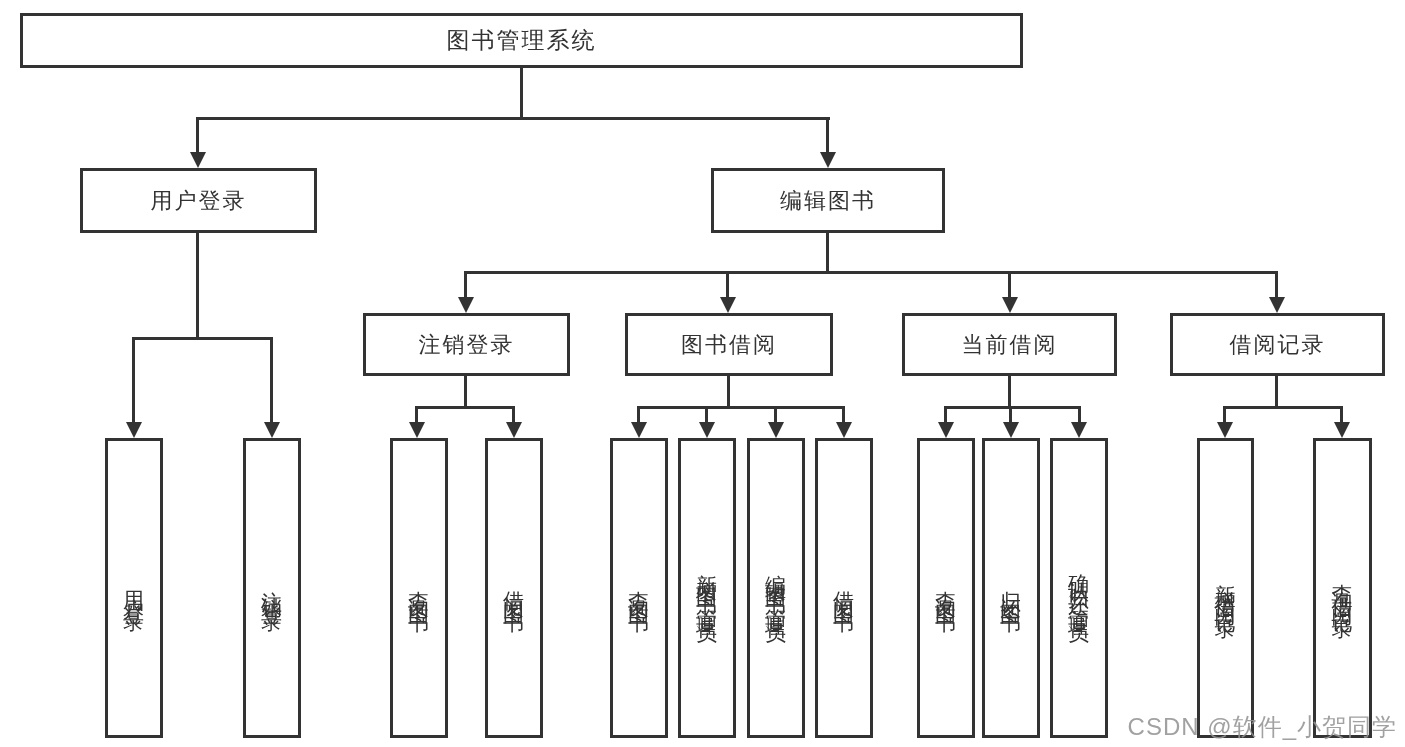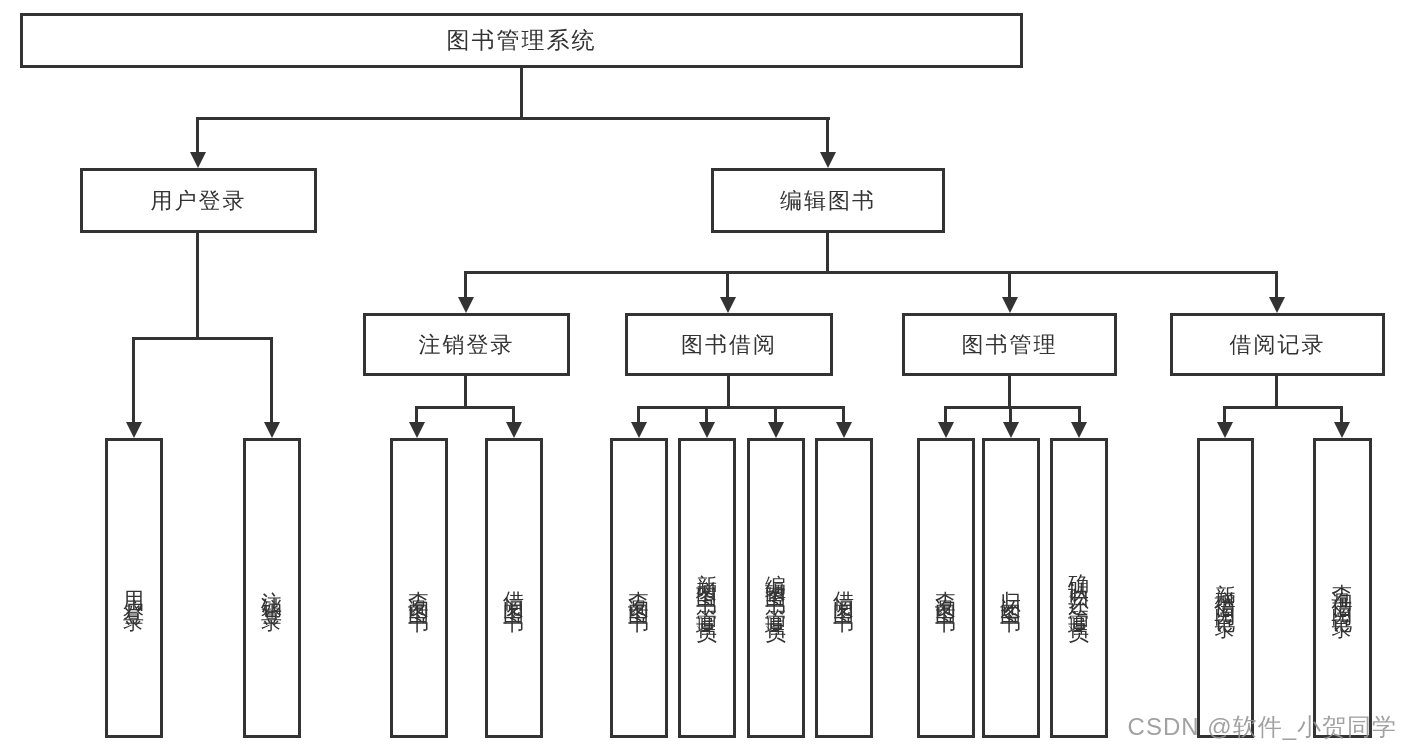--- a/index.html
+++ b/index.html
@@ -136,21 +136,21 @@
     <span class="hlabel">编辑图书</span>
   </div>
 
   <div class="box" style="left:363px; top:313px; width:207px; height:63px;">
     <span class="hlabel">注销登录</span>
   </div>
   <div class="box" style="left:625px; top:313px; width:208px; height:63px;text-align:right;">
     <span class="hlabel">图书借阅</span>
   </div>
   <div class="box" style="left:902px; top:313px; width:215px; height:63px;">
-    <span class="hlabel">图书管理</span>
+    <span class="hlabel">当前借阅</span>
   </div>
   <div class="box" style="left:1170px; top:313px; width:215px; height:63px;align-items:center;">
     <span class="hlabel">借阅记录</span>
   </div>
 
   <div class="box vbox" style="left:105px; top:438px; width:58px; height:300px;">
     <span class="vlabel">用户登录</span>
   </div>
   <div class="box vbox" style="left:243px; top:438px; width:58px; height:300px;">
     <span class="vlabel">注销登录</span>

